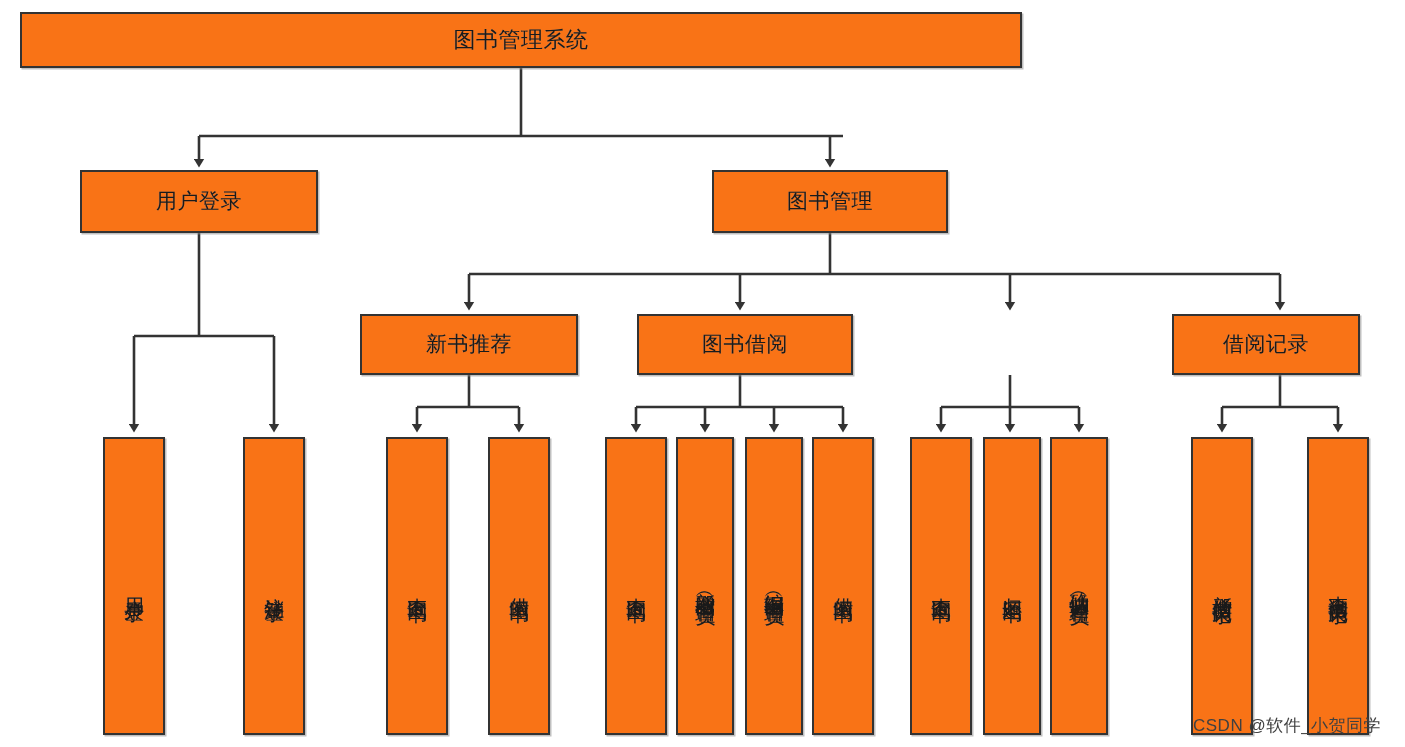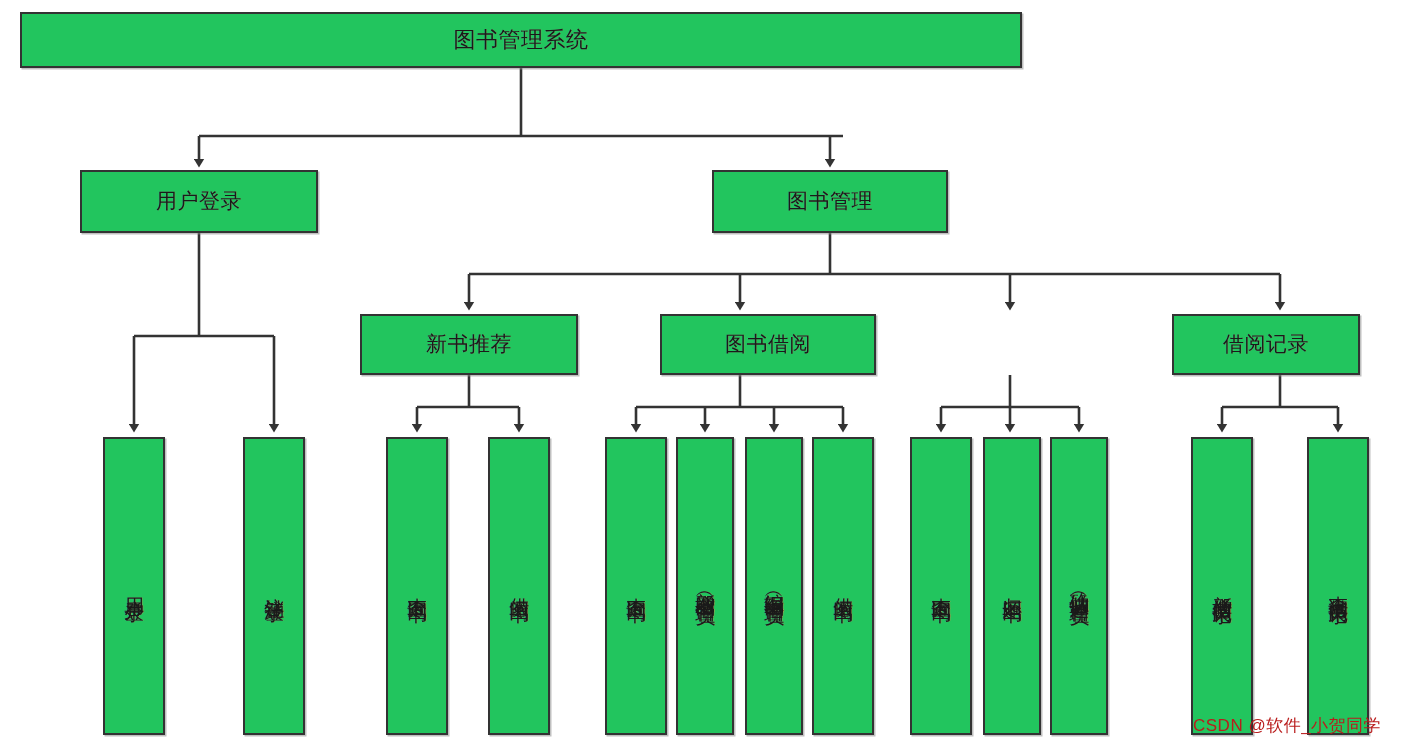--- a/index.html
+++ b/index.html
@@ -20,21 +20,21 @@
     left: 0;
     top: 0;
     width: 1405px;
     height: 747px;
     pointer-events: none;
   }
   .node {
     position: absolute;
     box-sizing: border-box;
     border: 2px solid #333333;
-    background: #22c55e;
+    background: #f97316;
     display: flex;
     align-items: center;
     justify-content: center;
     box-shadow: 1.5px 1.5px 0 rgba(140,140,140,0.55);
   }
   .node .lbl {
     color: #1a1a1a;
     font-size: 21px;
     line-height: 1.18;
     letter-spacing: 0.5px;
@@ -51,21 +51,21 @@
     writing-mode: vertical-rl;
     text-orientation: upright;
     font-size: 20px;
     line-height: 1.28;
     letter-spacing: 2px;
     white-space: normal;
     max-height: 100%;
   }
   .watermark {
     position: absolute;
-    color: #b91c1c;
+    color: #404040;
     font-size: 17px;
     letter-spacing: 0.5px;
     white-space: nowrap;
     user-select: none;
   }
 </style>
 </head>
 <body>
 
 <div id="canvas">
@@ -127,21 +127,21 @@
   <div class="node" style="left:80px; top:170px; width:238px; height:63px;">
     <span class="lbl">用户登录</span>
   </div>
   <div class="node" style="left:712px; top:170px; width:236px; height:63px;">
     <span class="lbl">图书管理</span>
   </div>
 
   <div class="node" style="left:360px; top:314px; width:218px; height:61px;">
     <span class="lbl">新书推荐</span>
   </div>
-  <div class="node" style="left:660px; top:314px; width:216px; height:61px;">
+  <div class="node" style="left:637px; top:314px; width:216px; height:61px;">
     <span class="lbl">图书借阅</span>
   </div>
   <div class="node" style="left:1172px; top:314px; width:188px; height:61px;">
     <span class="lbl">借阅记录</span>
   </div>
 
   <div class="node vert" style="left:103px; top:437px; width:62px; height:298px;">
     <span class="lbl">用户登录</span>
   </div>
   <div class="node vert" style="left:243px; top:437px; width:62px; height:298px;">

